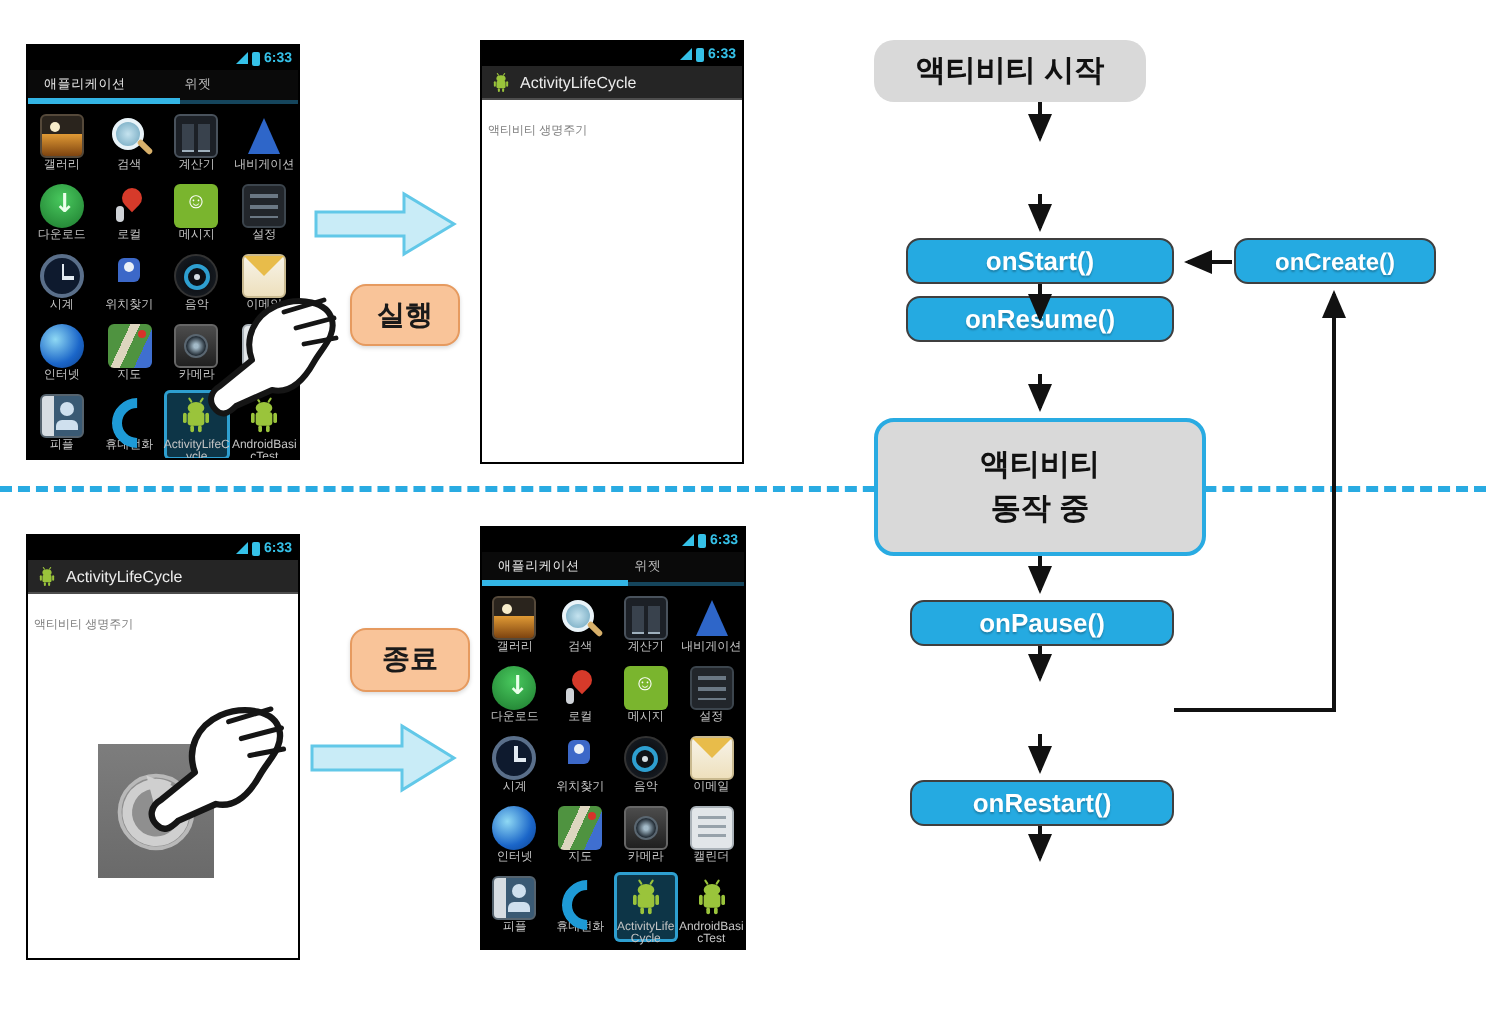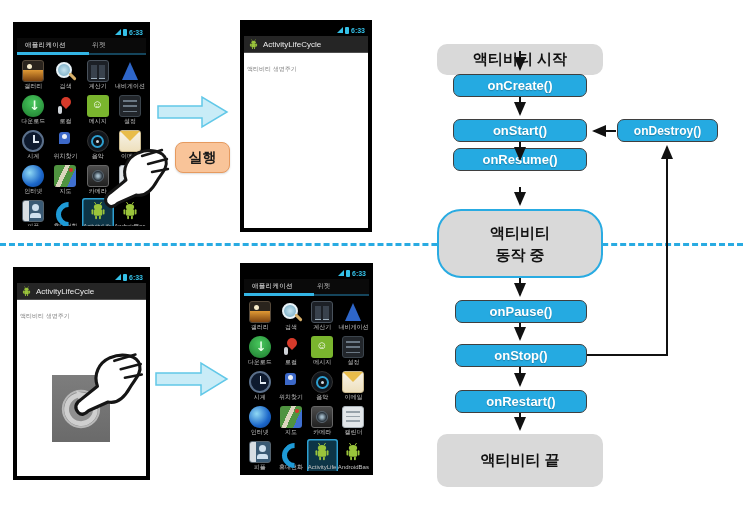--- a/index.html
+++ b/index.html
@@ -5,21 +5,21 @@
   * { margin:0; padding:0; box-sizing:border-box; }
   html,body { width:743px; height:506px; background:#ffffff; overflow:hidden;
               font-family:"Liberation Sans","DejaVu Sans",sans-serif; }
   .canvas { position:absolute; left:0; top:0; width:743px; height:506px; background:#fff; }
 
   
   .divider { position:absolute; left:0; top:243px; width:743px; height:0;
              border-top:3px dashed #29ABE2; z-index:1; }
 
   
-  .phone { position:absolute; border:4px solid #000000; background:#000; overflow:hidden; z-index:2; }
+  .phone { position:absolute; border:1px solid #000000; background:#000; overflow:hidden; z-index:2; }
   .phone-white { background:#fff; }
   .statusbar { height:12px; background:#000; display:flex; align-items:center;
                justify-content:flex-end; gap:2px; padding-right:3px; }
   .sb-time { color:#35c1e8; font-size:7px; font-weight:bold; line-height:1; }
   .sb-sig { width:0; height:0; border-left:6px solid transparent; border-bottom:6px solid #35c1e8; }
   .sb-bat { width:4px; height:7px; background:#35c1e8; border-radius:1px; }
 
   
   .tabs { position:relative; height:17px; background:#0a0a0a; display:flex; align-items:center;
           border-bottom:2px solid #15455c; }
@@ -105,21 +105,21 @@
                   display:flex; align-items:center; justify-content:center; font-weight:bold;
                   font-size:14px; color:#1a1a1a; z-index:6; box-shadow:0 1px 2px rgba(0,0,0,.15);margin-left:13px; }
   .big-arrow { position:absolute; z-index:5; }
 
   
   .fc-box { position:absolute; z-index:2; display:flex; flex-direction:column;
             align-items:center; justify-content:center; text-align:center; font-weight:bold; }
   .fc-gray { background:#D9D9D9; border-radius:10px; color:#111; font-size:15px; }
   .fc-node { background:#25AAE1; border:1.5px solid #3f3f3f; border-radius:7px; color:#fff;
              font-size:13px; text-shadow:0 1px 1px rgba(0,0,0,.25); }
-  .fc-running { background:#D9D9D9; border:2.5px solid #29ABE2; border-radius:24px;
+  .fc-running { background:#D9D9D9; border:2.5px solid #29ABE2; border-radius:10px;
                 color:#111; font-size:15px; line-height:1.45; }
   .fc-arrows { position:absolute; left:0; top:0; width:743px; height:506px; z-index:2; pointer-events:none; }
 </style>
 </head>
 <body>
 
 <div class="canvas">
 
   <svg width="0" height="0" style="position:absolute">
     <defs>
@@ -405,43 +405,41 @@
     </svg>
 
   <svg class="big-arrow" style="left:157px; top:95px;" width="72" height="34" viewBox="0 0 72 34">
     <polygon points="1,11 45,11 45,2 70,17 45,32 45,23 1,23" fill="#C9ECF7" stroke="#62C8E8" stroke-width="1.5"></polygon>
   </svg>
   <svg class="big-arrow" style="left:155px; top:361px;" width="74" height="36" viewBox="0 0 74 36">
     <polygon points="1,12 46,12 46,2 72,18 46,34 46,24 1,24" fill="#C9ECF7" stroke="#62C8E8" stroke-width="1.5"></polygon>
   </svg>
 
   <div class="action-label" style="left:162px; top:142px; width:55px; height:31px;">실행</div>
-
-  <div class="fc-box fc-gray" style="left:437px; top:20px; width:166px; height:31px;margin-top:24px;">액티비티 시작</div>
-
-  <div class="fc-box fc-node" style="left:453px; top:74px; width:134px; height:23px;">onCreate()</div>
+  <div class="action-label" style="left:162px; top:314px; width:60px; height:32px;">종료</div>
+
+  <div class="fc-box fc-gray" style="left:437px; top:20px; width:136px; height:31px;">액티비티 시작</div>
+
 
   <div class="fc-box fc-node" style="left:453px; top:119px; width:134px; height:23px;">onStart()</div>
 
-  <div class="fc-box fc-node" style="left:617px; top:119px; width:101px; height:23px; font-size:12px;">onDestroy()</div>
+  <div class="fc-box fc-node" style="left:617px; top:119px; width:101px; height:23px; font-size:12px;">onCreate()</div>
 
   <div class="fc-box fc-node" style="left:453px; top:148px; width:134px; height:23px;">onResume()</div>
 
   <div class="fc-box fc-running" style="left:437px; top:209px; width:166px; height:69px;">
     <span>액티비티</span>
     <span>동작 중</span>
   </div>
 
   <div class="fc-box fc-node" style="left:455px; top:300px; width:132px; height:23px;">onPause()</div>
 
-  <div class="fc-box fc-node" style="left:455px; top:344px; width:132px; height:23px;">onStop()</div>
 
   <div class="fc-box fc-node" style="left:455px; top:390px; width:132px; height:23px;">onRestart()</div>
 
-  <div class="fc-box fc-gray" style="left:437px; top:434px; width:166px; height:53px;">액티비티 끝</div>
 
   <svg class="fc-arrows">
     <defs>
       <marker id="arr" markerWidth="8" markerHeight="8" refX="6" refY="3" orient="auto">
         <path d="M0,0 L7,3 L0,6 Z" fill="#111"></path>
       </marker>
     </defs>
     <g stroke="#111" stroke-width="2" fill="none">
       <path d="M520 51 V69" marker-end="url(#arr)"></path>
       <path d="M520 97 V114" marker-end="url(#arr)"></path>

